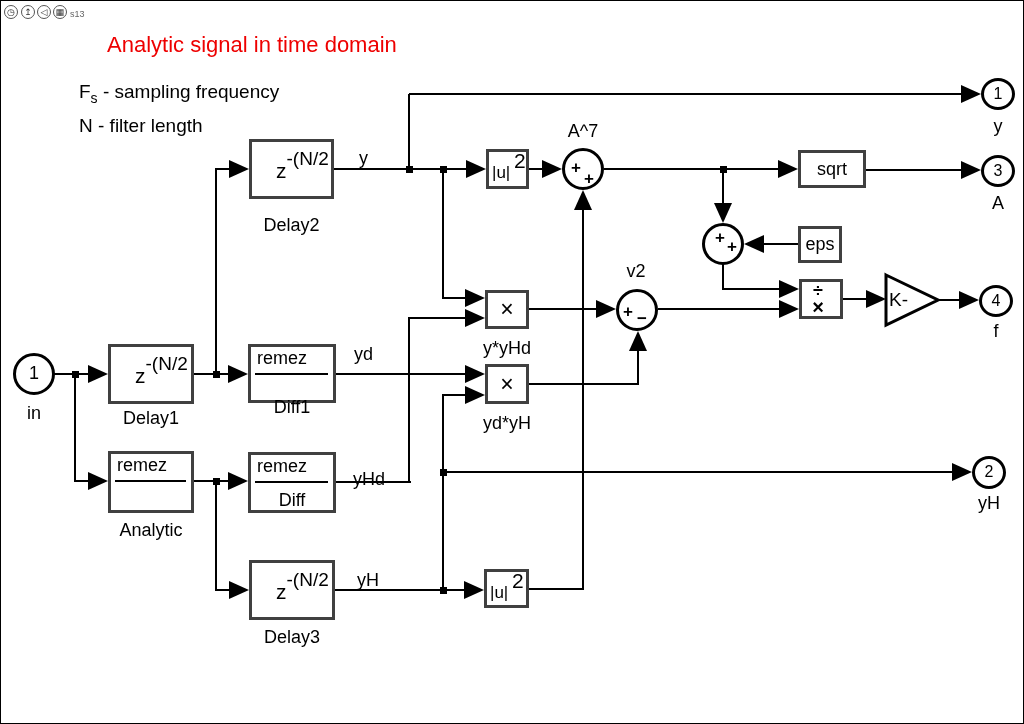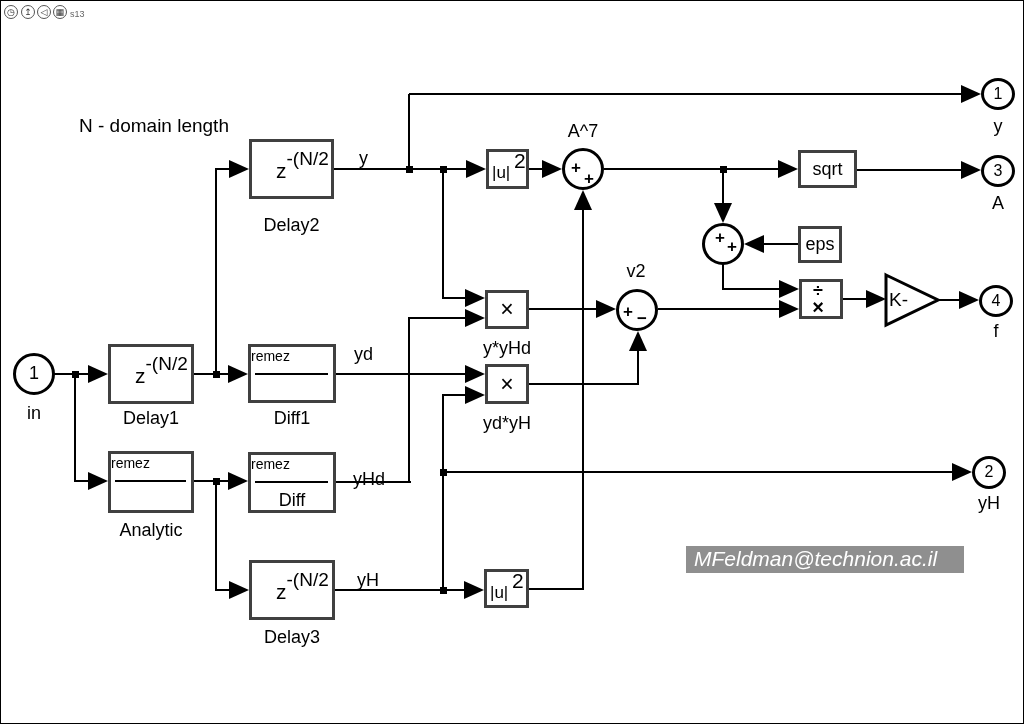--- a/index.html
+++ b/index.html
@@ -11,21 +11,21 @@
   .arr-r{border-top-width:9px;border-bottom-width:9px;border-left:20px solid #000}
   .arr-l{border-top-width:9px;border-bottom-width:9px;border-right:20px solid #000}
   .arr-u{border-left-width:9px;border-right-width:9px;border-bottom:20px solid #000}
   .arr-d{border-left-width:9px;border-right-width:9px;border-top:20px solid #000}
   .block{position:absolute;background:#fff;border:3px solid #404040;box-sizing:border-box;z-index:3;overflow:hidden}
   .sum{position:absolute;width:42px;height:42px;background:#fff;border:3px solid #000;border-radius:50%;box-sizing:border-box;z-index:3}
   .sgn{position:absolute;font-size:17px;font-weight:bold;line-height:1}
   .port{position:absolute;background:#fff;border:3px solid #000;border-radius:50%;box-sizing:border-box;z-index:3;text-align:center}
   .caption{position:absolute;font-size:18px;text-align:center;z-index:4;white-space:nowrap}
   .siglabel{position:absolute;font-size:18px;z-index:4}
-  .remez{position:absolute;left:0;top:1px;font-size:14px}
+  .remez{position:absolute;left:6px;top:1px;font-size:18px}
   .fracline{position:absolute;left:4px;right:5px;top:26px;height:2px;background:#000}
   .zwrap{position:absolute;left:24px;top:4px;white-space:nowrap}
   .zb{font-size:21px;position:relative;top:13px}
   .zs{font-size:19px;position:relative;top:0}
   .absbase{position:absolute;left:3px;top:11px;font-size:17px}
   .abssup{position:absolute;left:25px;top:-3px;font-size:21px}
   .ctr{display:flex;align-items:center;justify-content:center}
   .prodx{font-size:23px}
   .divsym{position:absolute;left:6px;width:20px;text-align:center;font-weight:bold}
   .gainwrap{position:absolute;z-index:3}
@@ -43,42 +43,46 @@
 <body>
 
 <div id="canvas">
 
   <span class="hicon" style="left:3px">◷</span>
   <span class="hicon" style="left:20px">↥</span>
   <span class="hicon" style="left:36px">◁</span>
   <span class="hicon" style="left:52px">▦</span>
   <span id="slide-label">s13</span>
 
-  <div class="ann" style="top:114px">N - domain length</div>
+  <div id="title">Analytic signal in time domain</div>
+  <div class="ann" style="top:80px">
+    <span>F</span><sub>s</sub><span> - sampling frequency</span>
+  </div>
+  <div class="ann" style="top:114px">N - filter length</div>
 
   <div class="block" style="left:248px;top:138px;width:85px;height:60px">
     <span class="zwrap"><span class="zb">z</span><span class="zs">-(N/2</span></span>
   </div>
   <div class="caption" style="left:248px;top:214px;width:85px">Delay2</div>
 
   <div class="block" style="left:107px;top:343px;width:86px;height:60px">
     <span class="zwrap"><span class="zb">z</span><span class="zs">-(N/2</span></span>
   </div>
   <div class="caption" style="left:107px;top:407px;width:86px">Delay1</div>
 
   <div class="block" style="left:248px;top:559px;width:86px;height:60px">
     <span class="zwrap"><span class="zb">z</span><span class="zs">-(N/2</span></span>
   </div>
   <div class="caption" style="left:248px;top:626px;width:86px">Delay3</div>
 
   <div class="block" style="left:247px;top:343px;width:88px;height:59px">
     <span class="remez">remez</span>
     <div class="fracline"></div>
   </div>
-  <div class="caption" style="left:247px;top:407px;width:88px">Diff1</div>
+  <div class="caption" style="left:247px;top:396px;width:88px">Diff1</div>
 
   <div class="block" style="left:107px;top:450px;width:86px;height:62px">
     <span class="remez">remez</span>
     <div class="fracline"></div>
   </div>
   <div class="caption" style="left:107px;top:519px;width:86px">Analytic</div>
 
   <div class="block" style="left:247px;top:451px;width:88px;height:61px">
     <span class="remez">remez</span>
     <div class="fracline"></div>
@@ -97,21 +101,21 @@
   <div class="block ctr" style="left:484px;top:289px;width:44px;height:39px">
     <span class="prodx">×</span>
   </div>
   <div class="caption" style="left:461px;top:337px;width:90px">y*yHd</div>
 
   <div class="block ctr" style="left:484px;top:363px;width:44px;height:40px">
     <span class="prodx">×</span>
   </div>
   <div class="caption" style="left:461px;top:412px;width:90px">yd*yH</div>
 
-  <div class="block ctr" style="left:797px;top:149px;width:59px;height:38px;font-size:18px">sqrt</div>
+  <div class="block ctr" style="left:797px;top:149px;width:68px;height:38px;font-size:18px">sqrt</div>
   <div class="block ctr" style="left:797px;top:225px;width:44px;height:37px;font-size:18px">eps</div>
 
   <div class="block" style="left:798px;top:278px;width:44px;height:40px">
     <span class="divsym" style="top:-1px;font-size:18px">÷</span>
     <span class="divsym" style="top:14px;font-size:20px">×</span>
   </div>
 
   <div class="gainwrap" style="left:883px;top:271px;width:56px;height:56px">
     <svg width="56" height="56" viewBox="0 0 56 56">
       <polygon points="2,3 54,28 2,53" fill="#ffffff" stroke="#000000" stroke-width="3"></polygon>
@@ -149,21 +153,20 @@
   <div class="caption" style="left:978px;top:320px;width:34px">f</div>
 
   <div class="port" style="left:971px;top:455px;width:34px;height:33px;line-height:26px;font-size:16px">2</div>
   <div class="caption" style="left:967px;top:492px;width:42px">yH</div>
 
   <span class="siglabel" style="left:358px;top:147px">y</span>
   <span class="siglabel" style="left:353px;top:343px">yd</span>
   <span class="siglabel" style="left:352px;top:468px">yHd</span>
   <span class="siglabel" style="left:356px;top:569px">yH</span>
 
-  <div id="watermark">MFeldman@technion.ac.il</div>
 
 <div class="wire" style="left: 408px; top: 92px; width: 554px; height: 2px;"></div>
     <div class="wire" style="left: 53px; top: 372px; width: 36px; height: 2px;"></div>
     <div class="wire" style="left: 193px; top: 372px; width: 36px; height: 2px;"></div>
     <div class="wire" style="left: 333px; top: 167px; width: 134px; height: 2px;"></div>
     <div class="wire" style="left: 214px; top: 167px; width: 16px; height: 2px;"></div>
     <div class="wire" style="left: 335px; top: 372px; width: 131px; height: 2px;"></div>
     <div class="wire" style="left: 73px; top: 479px; width: 16px; height: 2px;"></div>
     <div class="wire" style="left: 193px; top: 479px; width: 36px; height: 2px;"></div>
     <div class="wire" style="left: 214px; top: 588px; width: 16px; height: 2px;"></div>

